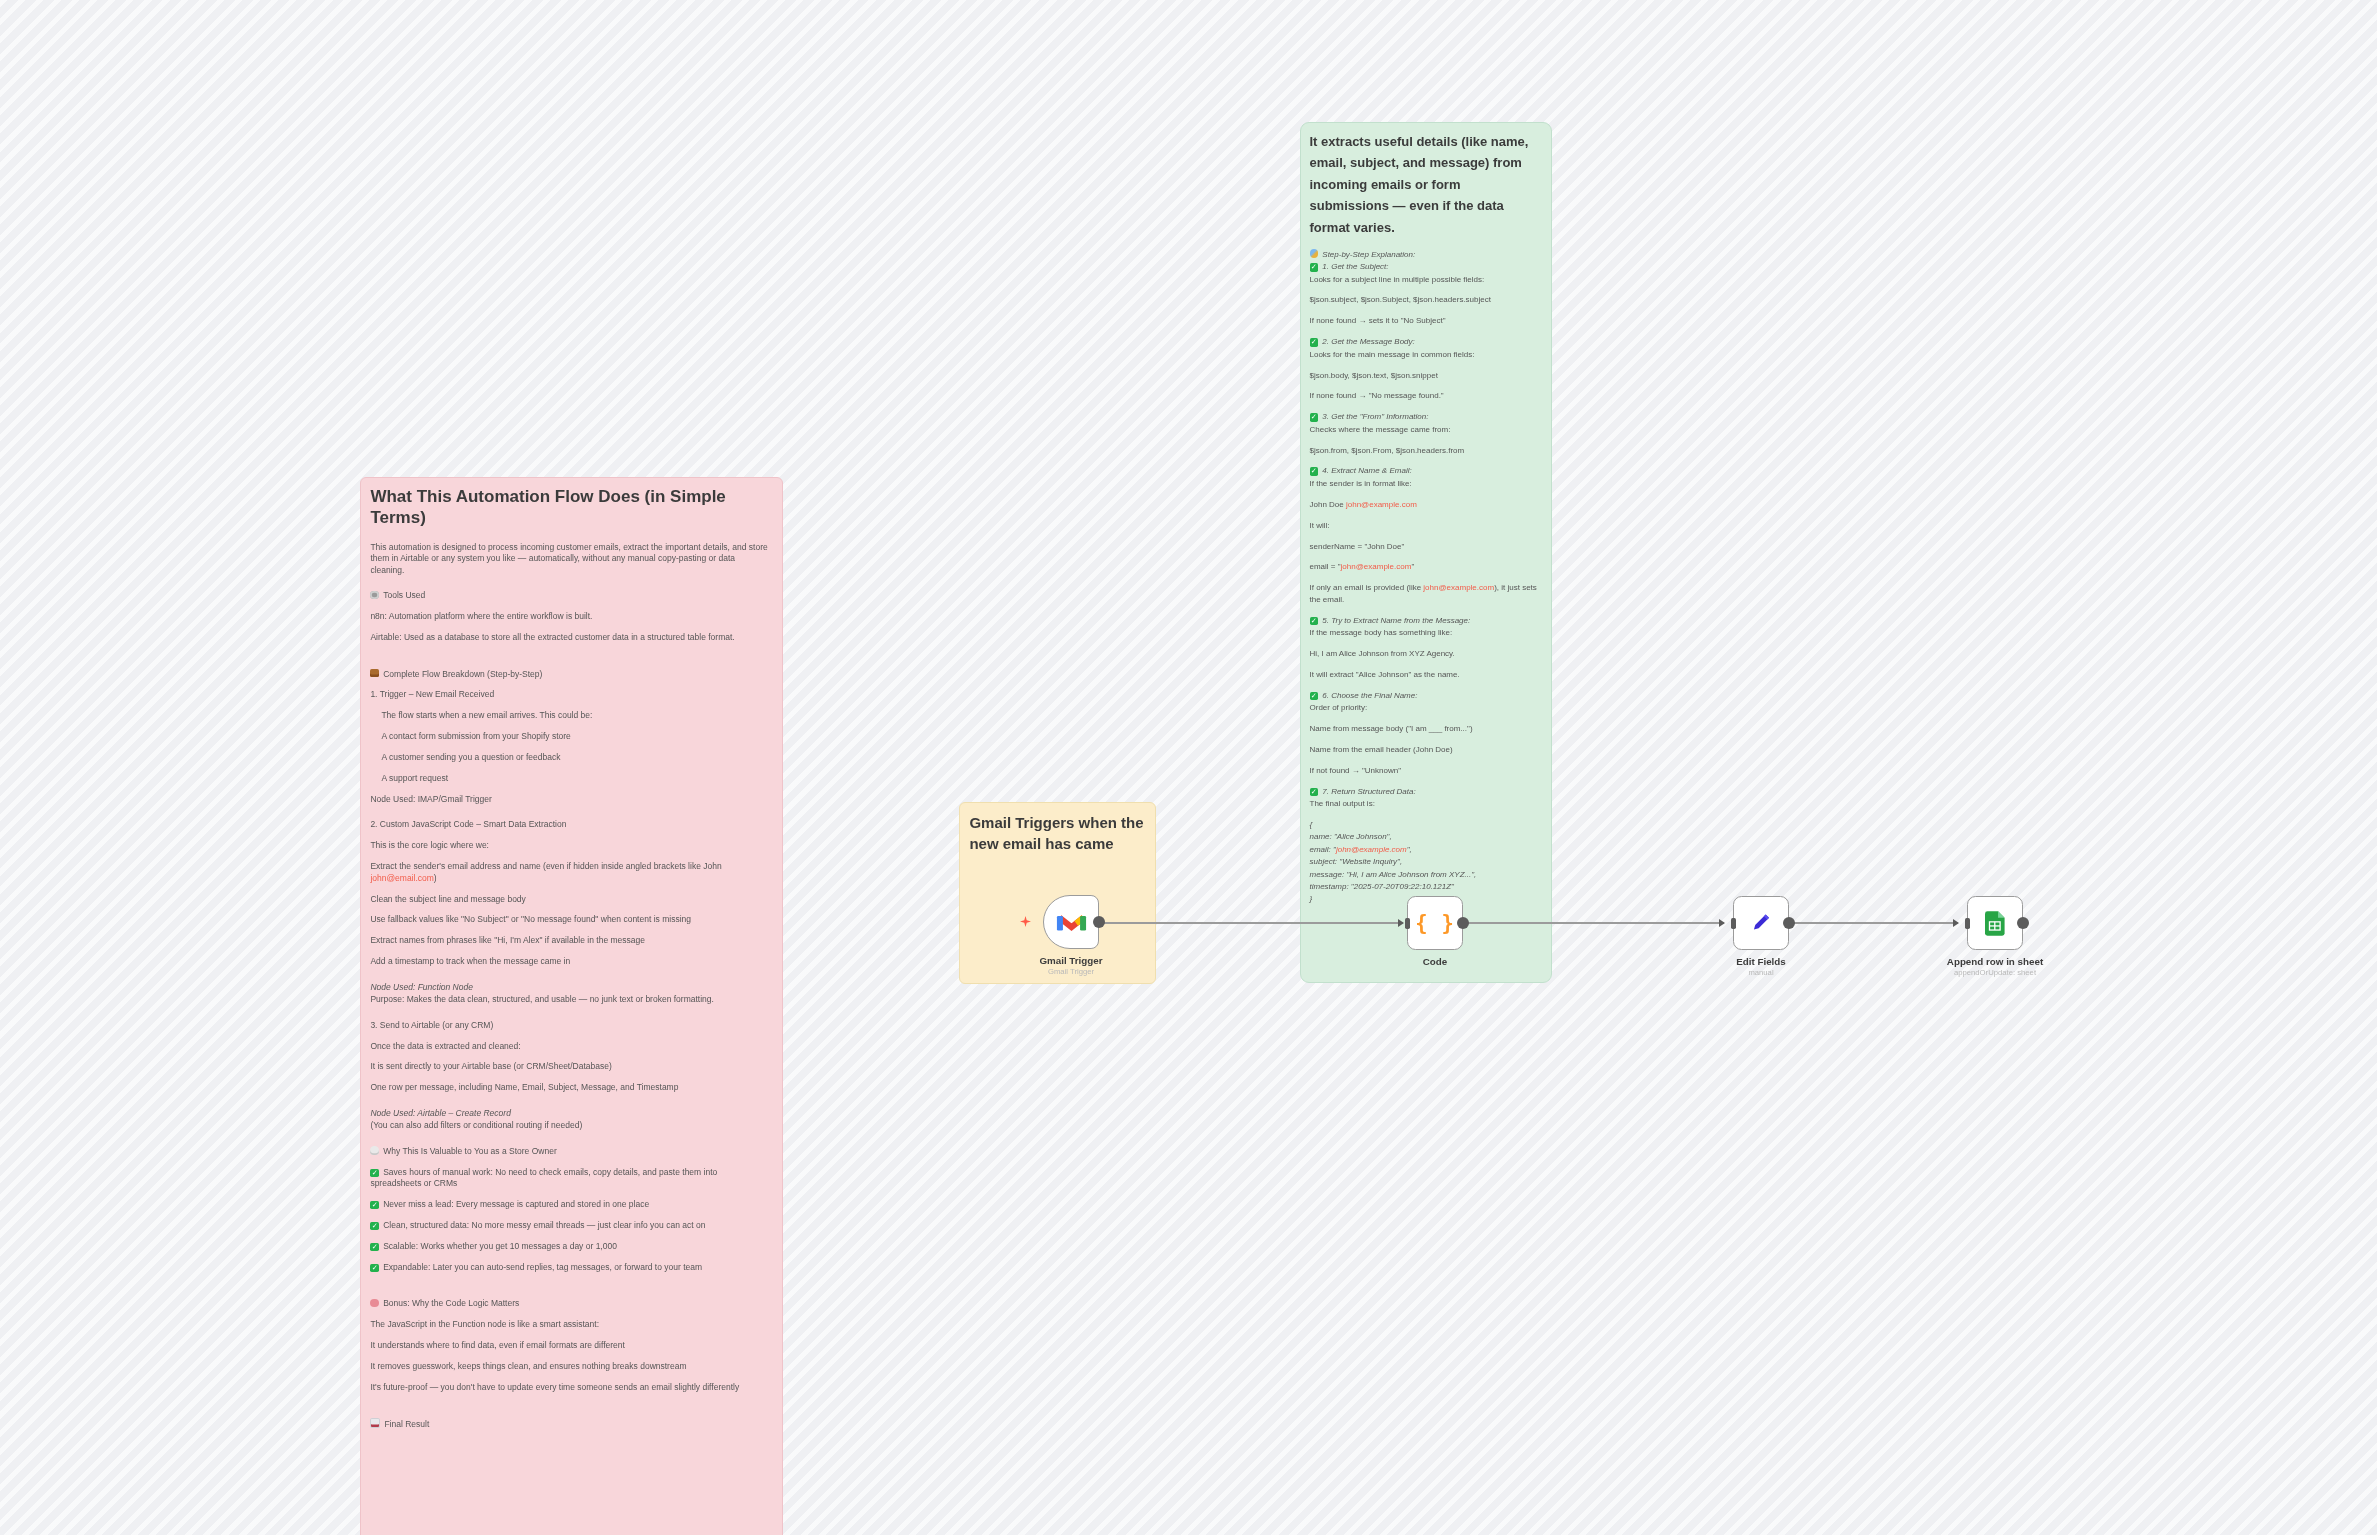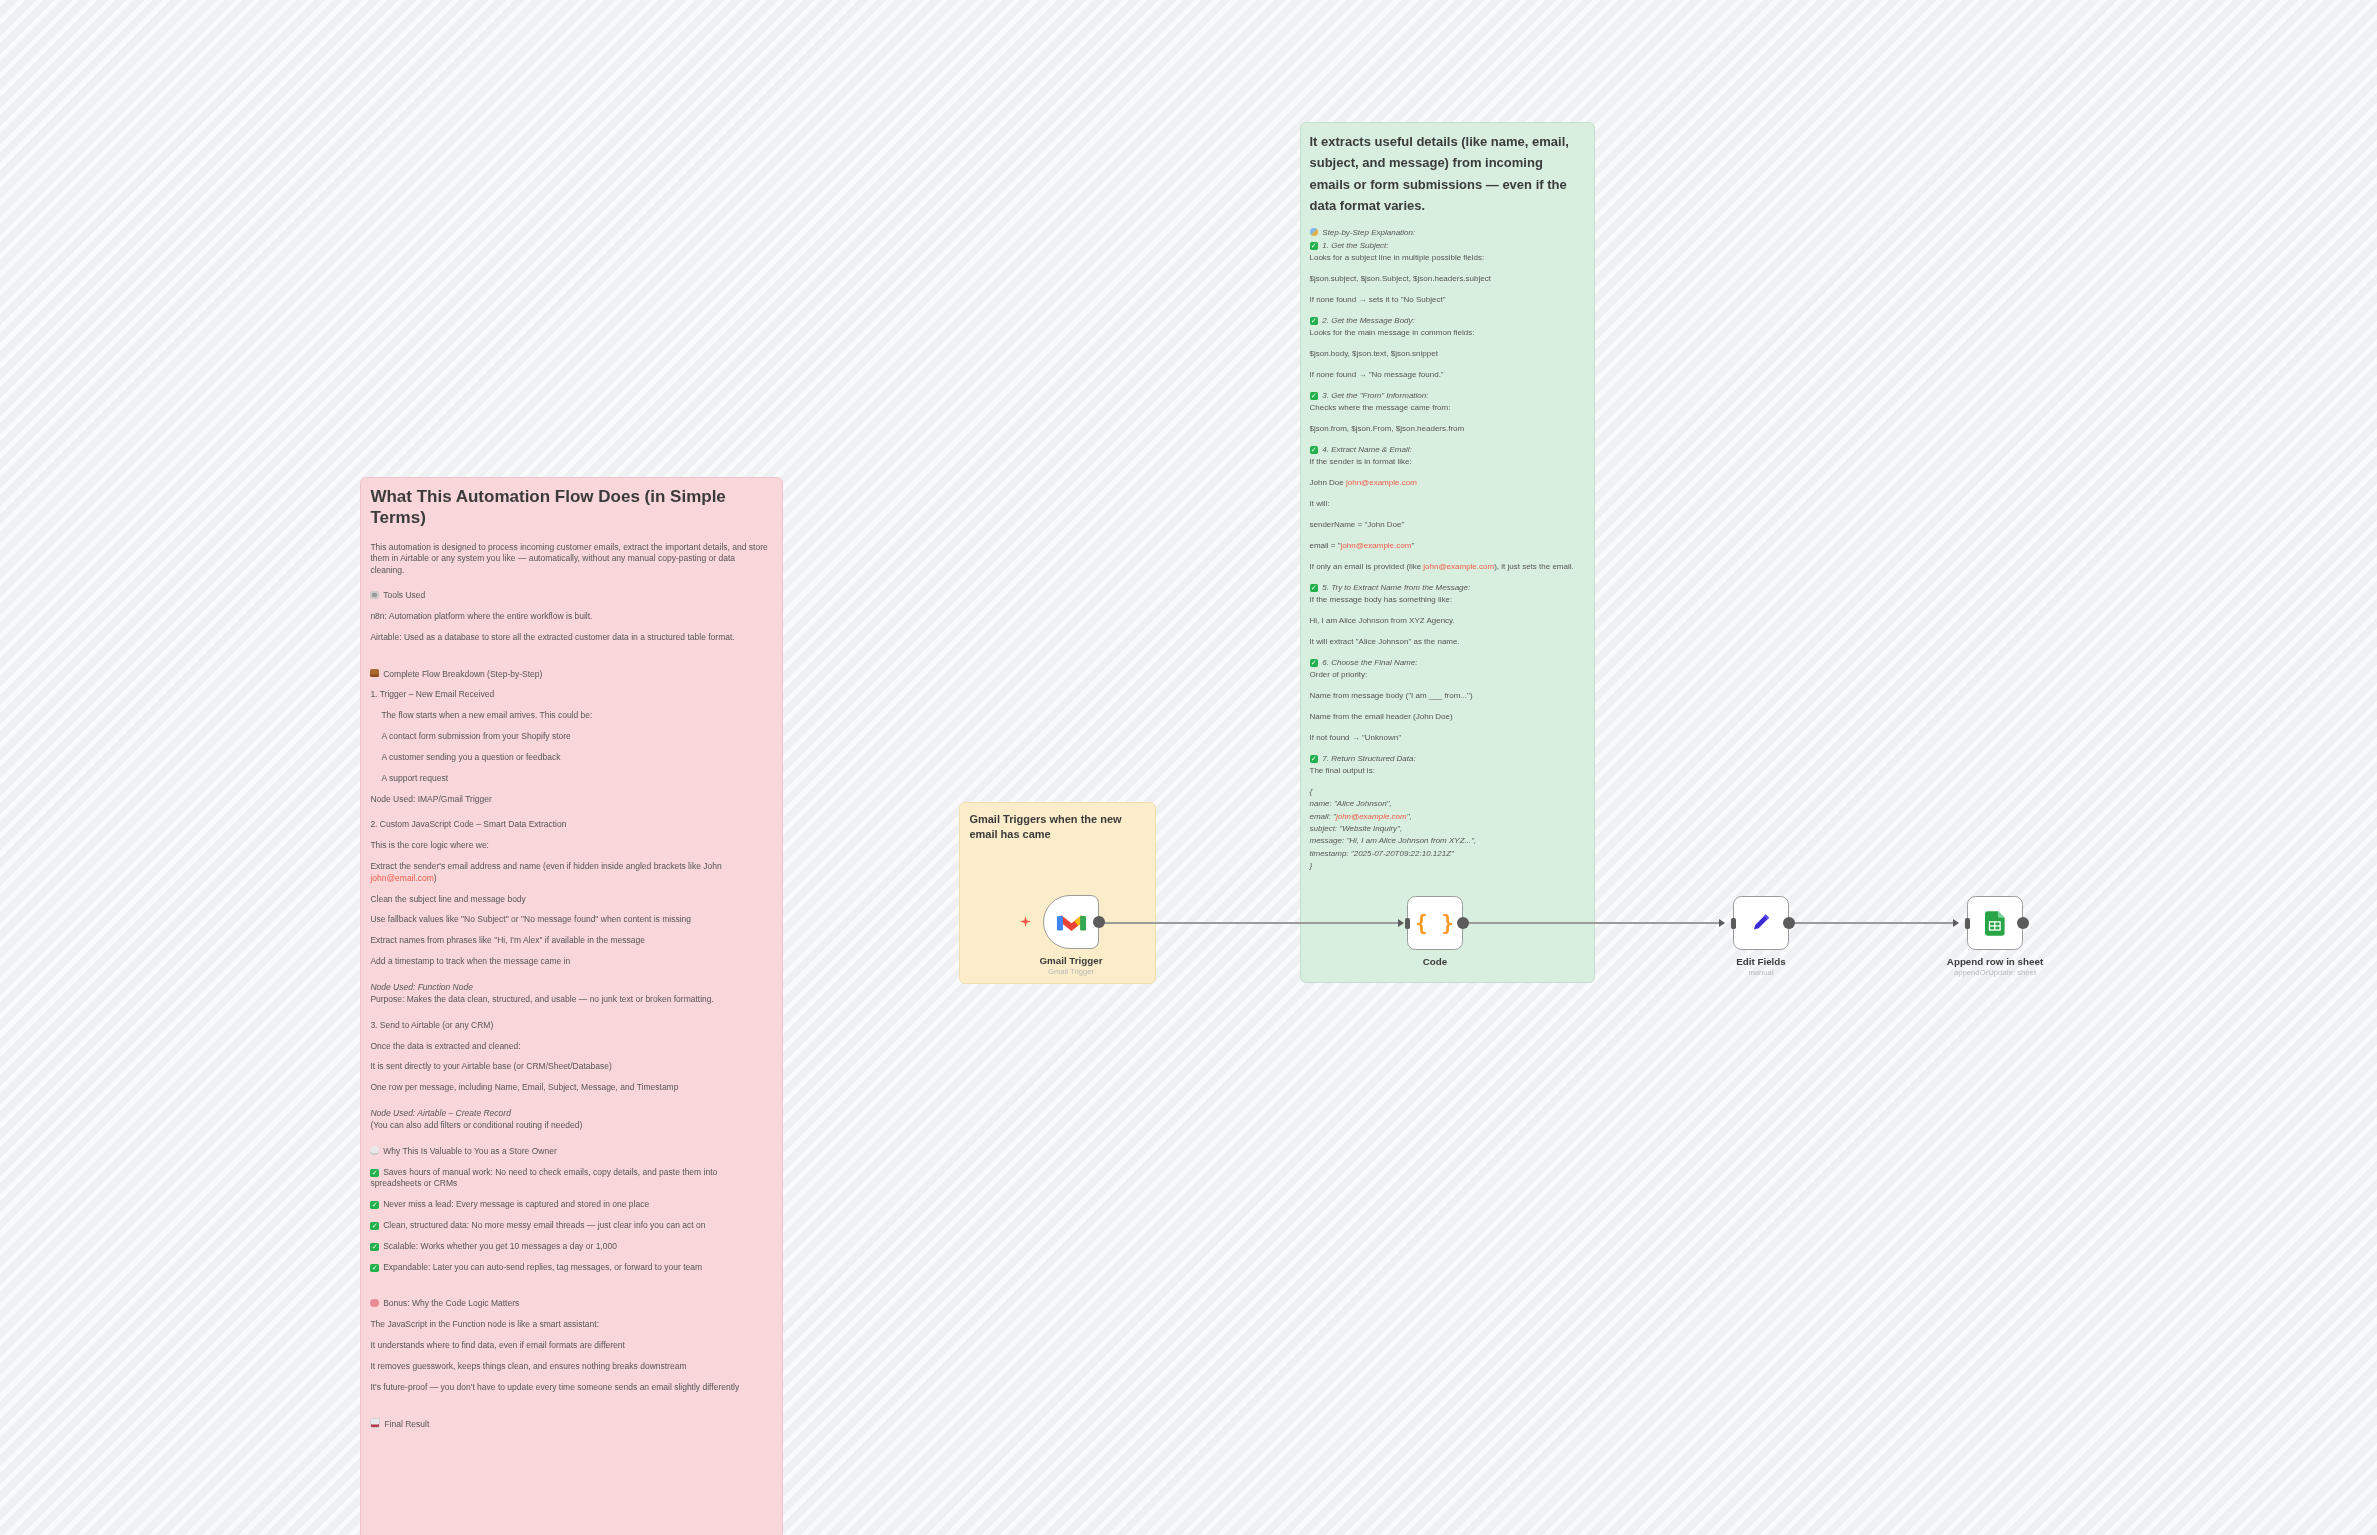--- a/index.html
+++ b/index.html
@@ -7,25 +7,25 @@
     width:2377px;height:1536px;position:relative;overflow:hidden;
     font-family:"Liberation Sans","DejaVu Sans",sans-serif;
     background:
       repeating-linear-gradient(135deg, rgba(255,255,255,.65) 0 5.1px, rgba(255,255,255,0) 5.1px 12.8px),
       #eff0f3;
   }
   
   .note{position:absolute;border-radius:6px;box-sizing:border-box;border:0.9px solid rgba(0,0,0,.06);}
   #pink  {left:360px;  top:477px; width:423px; height:1089px; background:#f8d6da; border-color:#efc3c9; padding:7.7px 12px 0 9.4px;}
   #yellow{left:959px; top:802px; width:197px; height:182px;  background:#fcedca; border-color:#f0dfae; padding:8.5px 10.2px 0 9.4px;}
-  #green {left:1300px; top:122px; width:295px; height:861px; background:#d8eede; border-color:#c2e0cd; padding:7.7px 10.2px 0 8.5px;}
+  #green {left:1300px; top:122px; width:252px; height:861px; background:#d8eede; border-color:#c2e0cd; padding:7.7px 10.2px 0 8.5px;border-radius:9px;}
 
   .note-title{font-weight:bold;color:#3b3b3b;}
   #pink .note-title{font-size:17px;line-height:1.25;margin:0 0 13.6px 0;}
-  #yellow .note-title{font-size:11px;line-height:1.42;margin:0;}
+  #yellow .note-title{font-size:15px;line-height:1.42;margin:0;}
   #green .note-title{font-size:13px;line-height:1.66;margin:0 0 10.2px 0;}
 
   .blk{font-size:8.5px;line-height:11.5px;color:#565656;margin:0 0 9.4px 0;}
   .blk.tight{margin-bottom:0.9px;font-style:italic;}
   .blk.in{padding-left:11px;}
   .blk.gap1{margin-top:14px;}
   .blk.gap2{margin-top:25px;}
   #green .blk{font-size:8px;line-height:11.5px;}
   .red{color:#f25c4a;}
 

